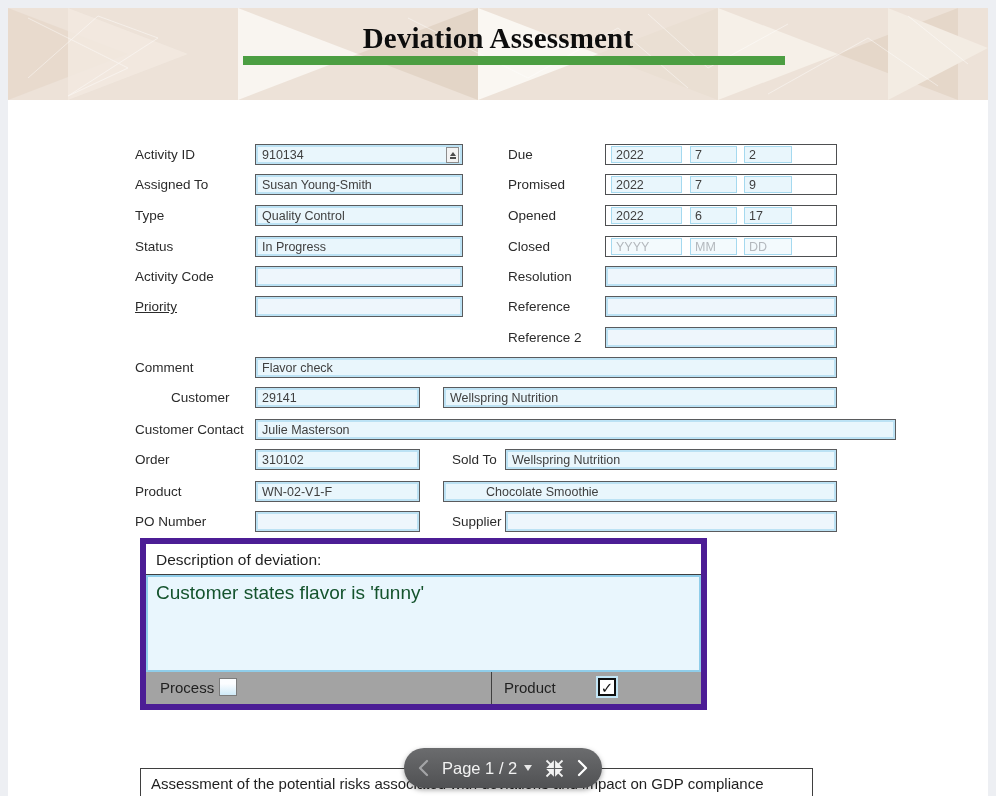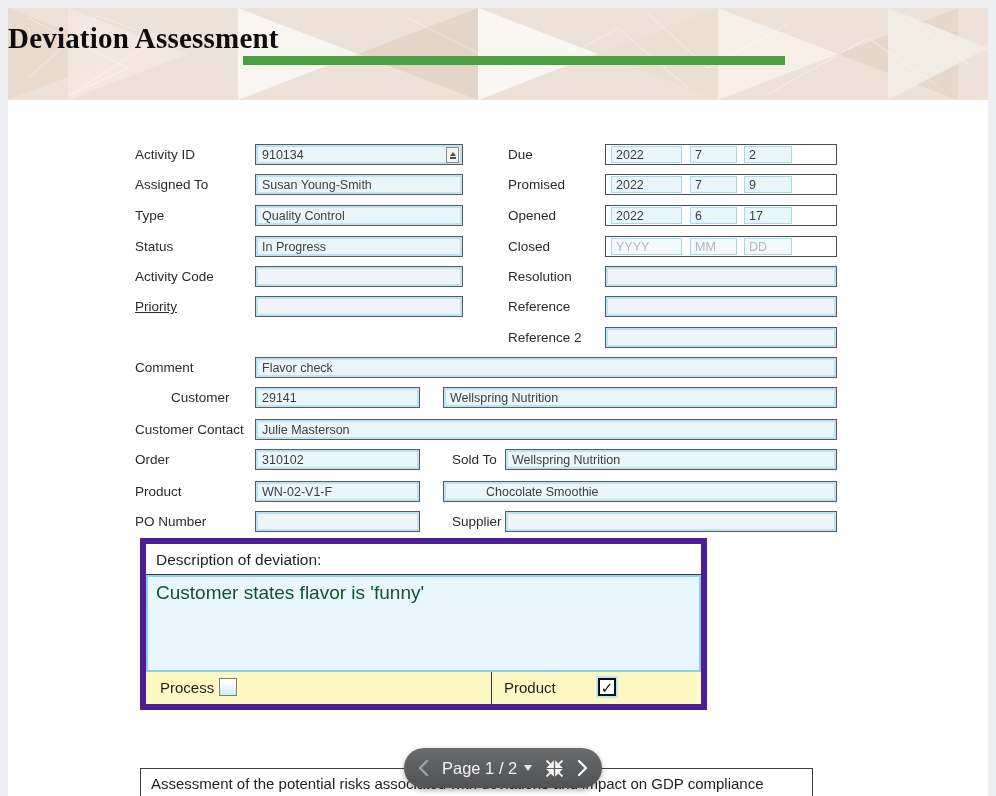--- a/index.html
+++ b/index.html
@@ -4,21 +4,21 @@
 <style>
   * { margin:0; padding:0; box-sizing:border-box; }
   html,body { width:996px; height:796px; }
   body { background:#edeff3; font-family:"Liberation Sans","DejaVu Sans",sans-serif; }
   #app { position:relative; width:996px; height:796px; overflow:hidden; background:#edeff3; }
   #content { position:absolute; left:8px; top:8px; width:980px; height:788px; background:#ffffff; }
 
   
   .banner { position:absolute; left:0; top:0; width:980px; height:92px; overflow:hidden; background:#ede2d8; }
   .banner svg { position:absolute; left:0; top:0; }
-  .banner-title { position:absolute; left:0; top:14px; width:100%; text-align:left;
+  .banner-title { position:absolute; left:0; top:14px; width:100%; text-align:center;
                   font-family:"Liberation Serif","DejaVu Serif",serif; font-size:29px; font-weight:600;
                   color:#0d0d0d; letter-spacing:.2px; }
   .accent-bar { position:absolute; left:235px; top:48px; width:542px; height:9px; background:#4c9e42; }
 
   
   .lbl { position:absolute; font-size:13.5px; color:#2b2b2b; white-space:nowrap; }
 
   
   .fld { position:absolute; height:21px; border:1px solid #5a5b5d;
          box-shadow: inset 0 0 0 2px #bce2f4; background:#e9f6fc;
@@ -39,21 +39,21 @@
                   border-bottom:4px solid #4c4c4c; }
   .spinner .base { width:6px; height:2px; background:#4c4c4c; }
 
   
   .descbox { position:absolute; left:132px; top:530px; width:567px; border:6px solid #4c1d95; background:#fff; }
   .desc-head { height:31px; line-height:31px; padding-left:10px; font-size:15.5px; color:#1f1f1f;
                border-bottom:1px solid #3f3f3f; background:#fff; }
   .desc-body { display:block; width:100%; height:97px; resize:none; border:2px solid #8fcdea;
                background:#e9f6fd; font-family:"Liberation Sans","DejaVu Sans",sans-serif;
                font-size:19px; color:#14532d; padding:5px 8px; outline:none; }
-  .desc-foot { position:relative; height:32px; background:#fef9c3; }
+  .desc-foot { position:relative; height:32px; background:#a3a3a3; }
   .desc-foot .divider { position:absolute; left:345px; top:0; width:1px; height:32px; background:#3f3f3f; }
   .foot-lbl { position:absolute; top:7px; font-size:15px; color:#1f1f1f; }
   .cb { position:absolute; top:6px; width:18px; height:18px; border:1px solid #7c7c7c;
         background:linear-gradient(#fbfdff 30%, #cfeaf8); cursor:pointer; }
   .cb.checked { background:#ffffff; border:2px solid #101010; box-shadow:0 0 0 2px #c3e6f6;
         display:flex; align-items:center; justify-content:center;
         font-size:15px; font-weight:bold; color:#101010; line-height:1; }
 
   
   .assessbox { position:absolute; left:132px; top:760px; width:673px; height:36px;
@@ -168,21 +168,21 @@
     <input class="fld empty" style="left: 597px; top: 319px; width: 232px;" readonly="" value="">
 
     <span class="lbl" style="left:127px; top:352px;">Comment</span>
     <input class="fld" style="left: 247px; top: 349px; width: 582px;" readonly="" value="Flavor check">
 
     <span class="lbl" style="left:127px; top:382px;margin-left:36px;">Customer</span>
     <input class="fld" style="left: 247px; top: 379px; width: 165px;" readonly="" value="29141">
     <input class="fld" style="left: 435px; top: 379px; width: 394px;" readonly="" value="Wellspring Nutrition">
 
     <span class="lbl" style="left:127px; top:414px;">Customer Contact</span>
-    <input class="fld" style="left: 247px; top: 411px; width: 582px;" readonly="" value="Julie Masterson">
+    <input class="fld" style="left: 247px; top: 411px; width: 641px;" readonly="" value="Julie Masterson">
 
     <span class="lbl" style="left:127px; top:444px;">Order</span>
     <input class="fld" style="left: 247px; top: 441px; width: 165px;" readonly="" value="310102">
     <span class="lbl" style="left:444px; top:444px;">Sold To</span>
     <input class="fld" style="left: 497px; top: 441px; width: 332px;" readonly="" value="Wellspring Nutrition">
 
     <span class="lbl" style="left:127px; top:476px;">Product</span>
     <input class="fld" style="left: 247px; top: 473px; width: 165px;" readonly="" value="WN-02-V1-F">
     <input class="fld" style="left: 435px; top: 473px; width: 394px; padding-left: 42px;" readonly="" value="Chocolate Smoothie">
 

